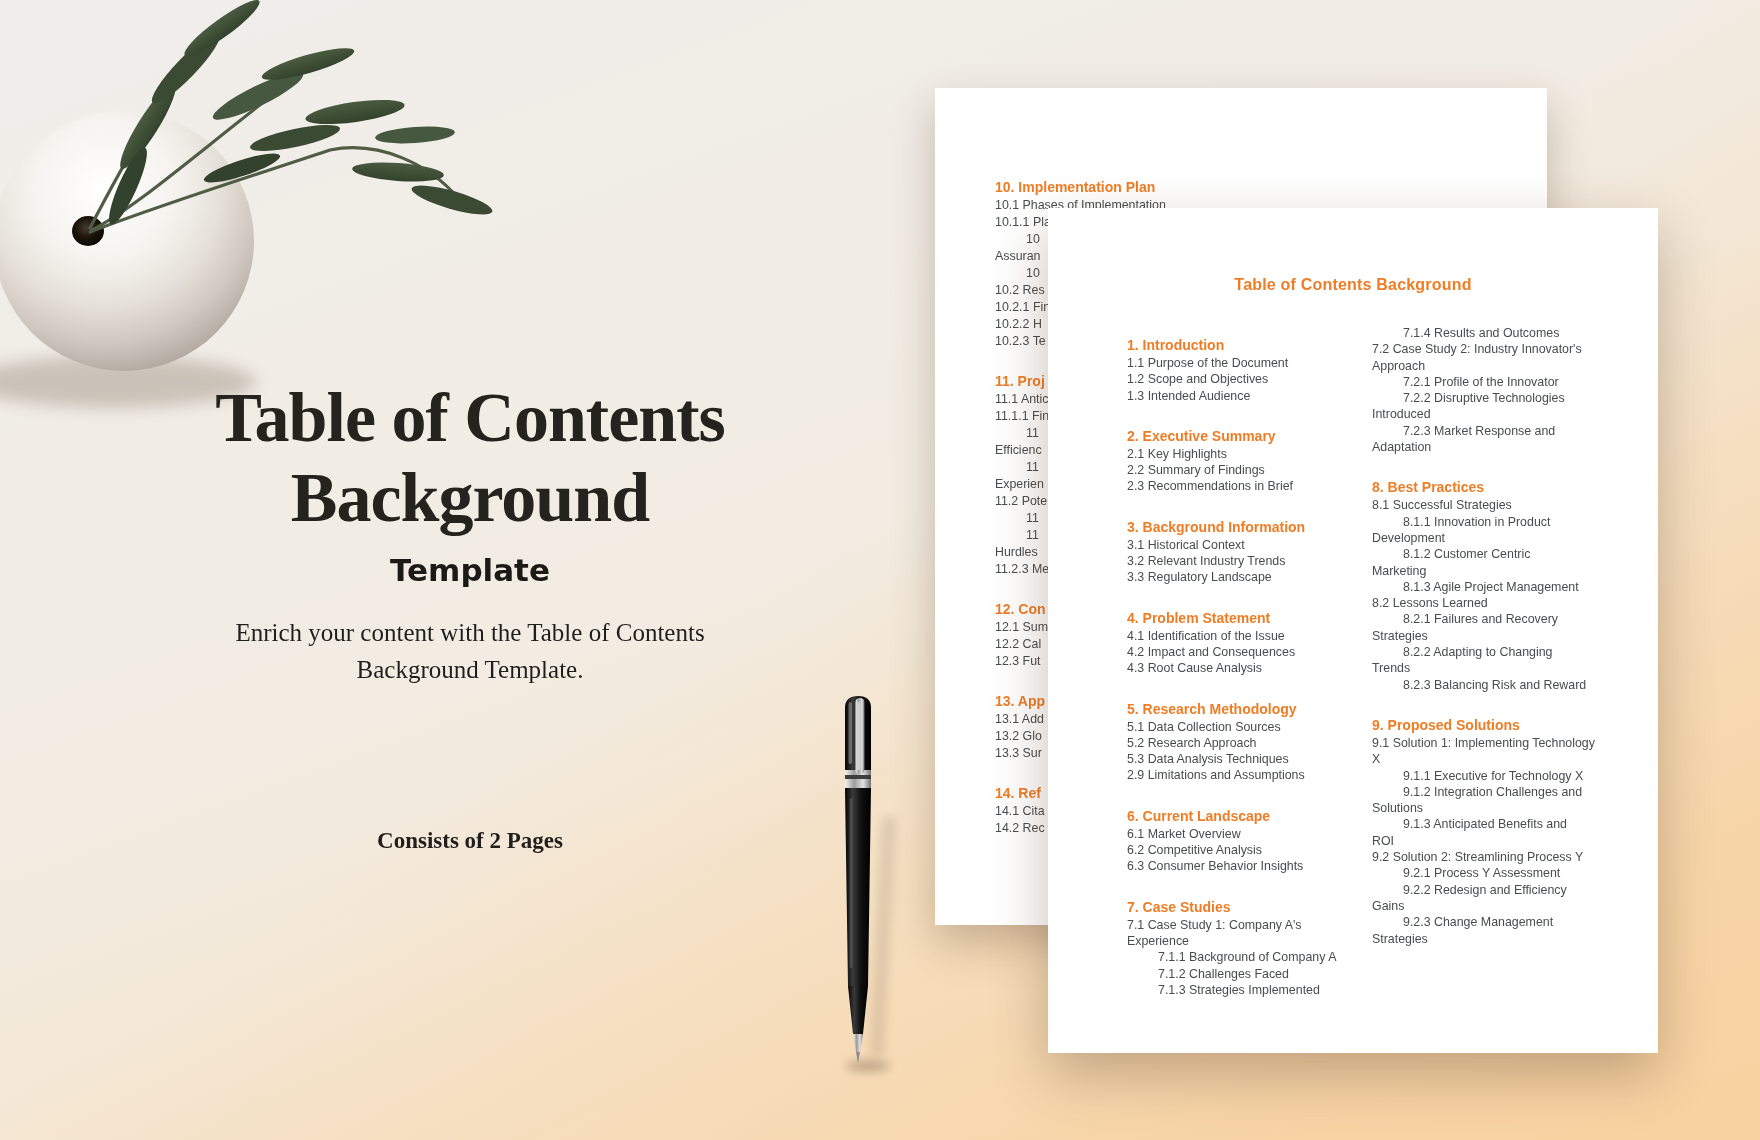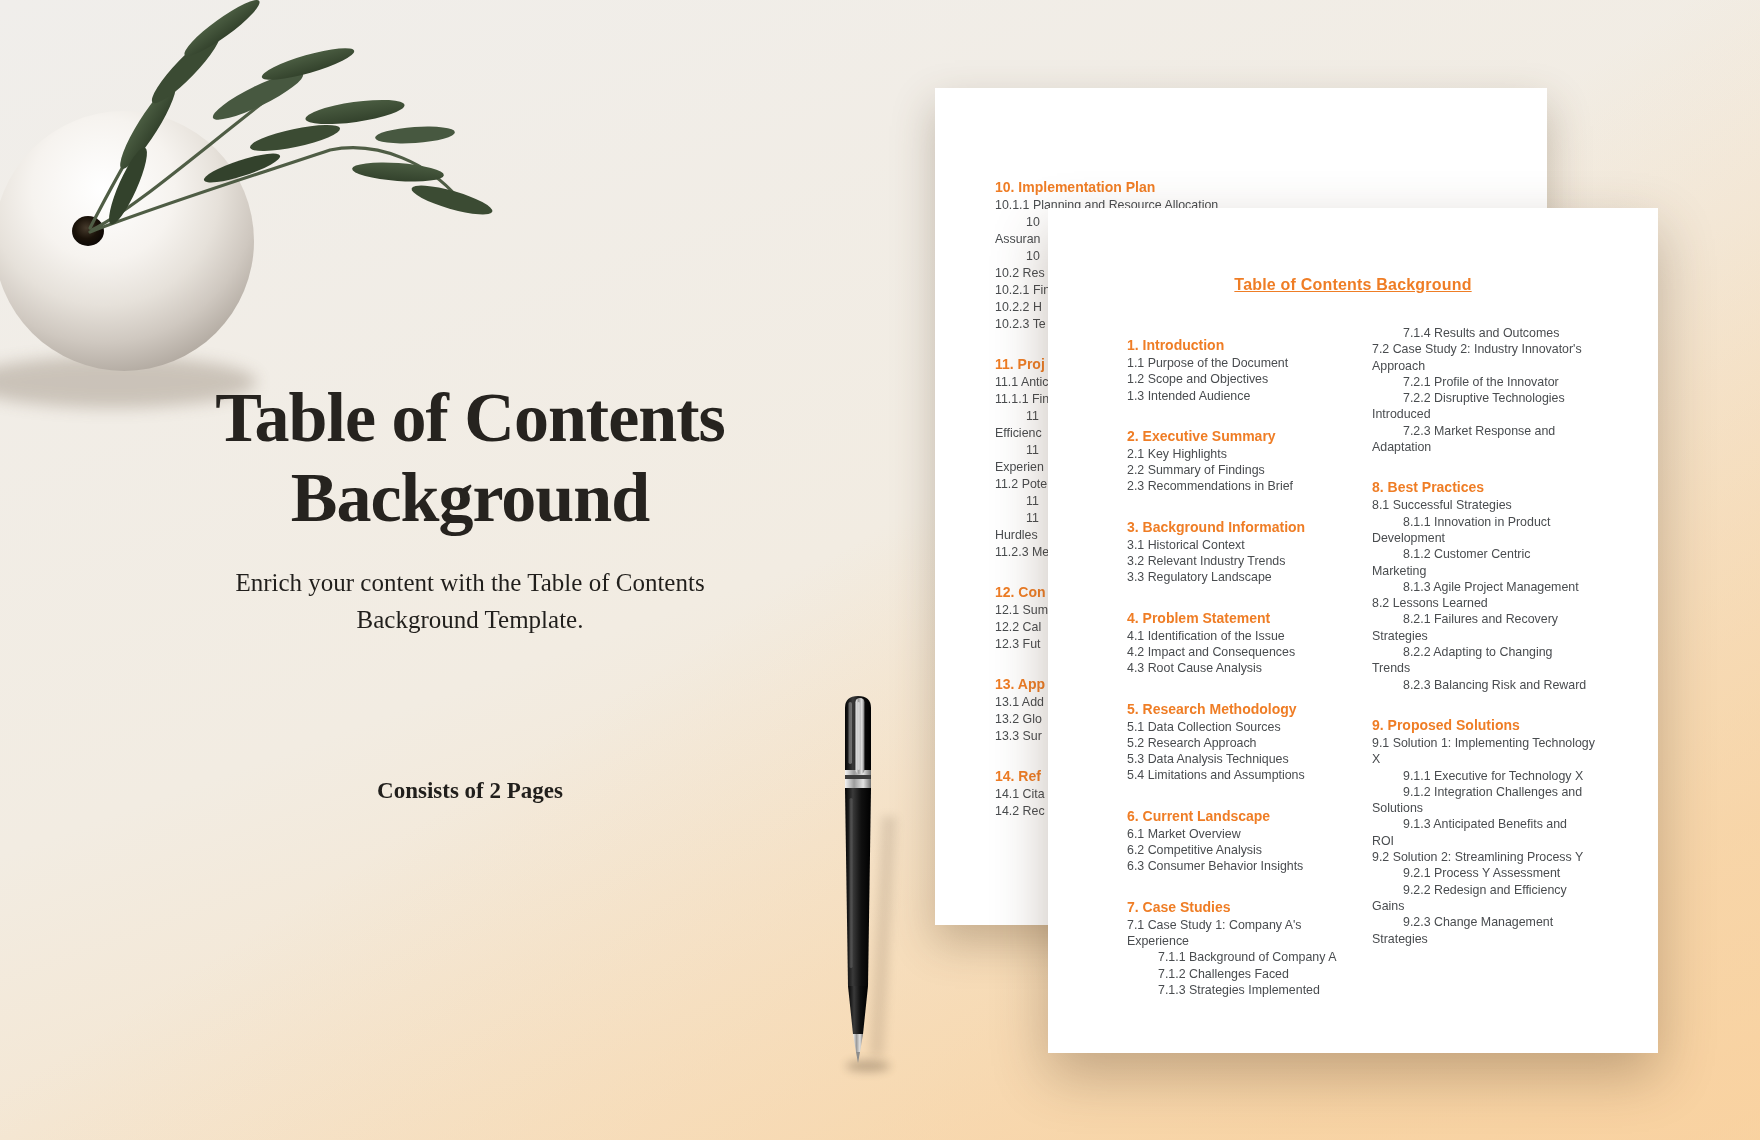--- a/index.html
+++ b/index.html
@@ -19,21 +19,21 @@
   .hero-title { font-family:"Liberation Serif", serif; font-weight:700; font-size:70px; line-height:80px; letter-spacing:-1px; }
   .hero-subtitle { margin-top:14px; font-family:"DejaVu Sans", sans-serif; font-weight:700; font-size:31px; line-height:36px; color:#1c1a17; }
   .hero-desc { margin-top:26px; font-family:"Liberation Serif", serif; font-size:25px; line-height:37px; color:#211f1c; }
   .hero-note { margin-top:138px; font-family:"Liberation Serif", serif; font-weight:700; font-size:23px; line-height:30px; color:#211f1c; }
 
   .page { position:absolute; background:#ffffff; }
   .page.back  { left:935px;  top:88px;  width:612px; height:837px; box-shadow:0 18px 40px rgba(85,62,38,.30); }
   .page.front { left:1048px; top:208px; width:610px; height:845px; box-shadow:0 22px 52px rgba(85,62,38,.33); }
 
   .page-title { position:absolute; left:0; right:0; top:68px; text-align:center;
-    font-weight:700; font-size:16px; line-height:18px; color:var(--accent); letter-spacing:.2px;text-decoration:underline; }
+    font-weight:700; font-size:16px; line-height:18px; color:var(--accent); letter-spacing:.2px; }
 
   .col { position:absolute; }
   .page.front .col.left  { left:79px;  top:117px; width:226px; }
   .page.front .col.right { left:324px; top:117px; width:290px; }
   .page.back  .col.backc { left:60px;  top:68px;  width:545px; }
 
   .toc-head { font-weight:700; font-size:14px; line-height:17px; color:var(--accent); margin:24px 0 1px; white-space:nowrap; }
   .toc-head.first { margin-top:12px; }
   .toc-item { font-size:12.4px; line-height:16.3px; color:var(--body-text); white-space:nowrap; }
   .toc-item.ind { padding-left:31px; }
@@ -91,30 +91,32 @@
       <ellipse cx="398" cy="172" rx="46" ry="9" fill="url(#gLeaf)" transform="rotate(4 398 172)"></ellipse>
       <ellipse cx="452" cy="200" rx="42" ry="9" fill="#3b4b33" transform="rotate(16 452 200)"></ellipse>
     </g>
   </svg>
 
   <div class="hero">
     <div class="hero-title">
       <span>Table of Contents</span><br>
       <span>Background</span>
     </div>
+    <div class="hero-subtitle">Template</div>
     <div class="hero-desc">
       <span>Enrich your content with the Table of Contents</span><br>
       <span>Background Template.</span>
     </div>
     <div class="hero-note">Consists of 2 Pages</div>
   </div>
 
   <div class="page back">
     <div class="col backc" id="back-col">
         <div class="toc-head first">10. Implementation Plan</div>
+        <div class="toc-item">10.1 Phases of Implementation</div>
         <div class="toc-item">10.1.1 Planning and Resource Allocation</div>
         <div class="toc-item ind">10</div>
         <div class="toc-item">Assuran</div>
         <div class="toc-item ind">10</div>
         <div class="toc-item">10.2 Res</div>
         <div class="toc-item">10.2.1 Fin</div>
         <div class="toc-item">10.2.2 H</div>
         <div class="toc-item">10.2.3 Te</div>
         <div class="toc-head">11. Proj</div>
         <div class="toc-item">11.1 Antic</div>
@@ -158,21 +160,21 @@
         <div class="toc-item">3.2 Relevant Industry Trends</div>
         <div class="toc-item">3.3 Regulatory Landscape</div>
         <div class="toc-head">4. Problem Statement</div>
         <div class="toc-item">4.1 Identification of the Issue</div>
         <div class="toc-item">4.2 Impact and Consequences</div>
         <div class="toc-item">4.3 Root Cause Analysis</div>
         <div class="toc-head">5. Research Methodology</div>
         <div class="toc-item">5.1 Data Collection Sources</div>
         <div class="toc-item">5.2 Research Approach</div>
         <div class="toc-item">5.3 Data Analysis Techniques</div>
-        <div class="toc-item">5.4 Limitations and Assumptions</div>
+        <div class="toc-item">2.9 Limitations and Assumptions</div>
         <div class="toc-head">6. Current Landscape</div>
         <div class="toc-item">6.1 Market Overview</div>
         <div class="toc-item">6.2 Competitive Analysis</div>
         <div class="toc-item">6.3 Consumer Behavior Insights</div>
         <div class="toc-head">7. Case Studies</div>
         <div class="toc-item">7.1 Case Study 1: Company A's</div>
         <div class="toc-item">Experience</div>
         <div class="toc-item ind">7.1.1 Background of Company A</div>
         <div class="toc-item ind">7.1.2 Challenges Faced</div>
         <div class="toc-item ind">7.1.3 Strategies Implemented</div>

